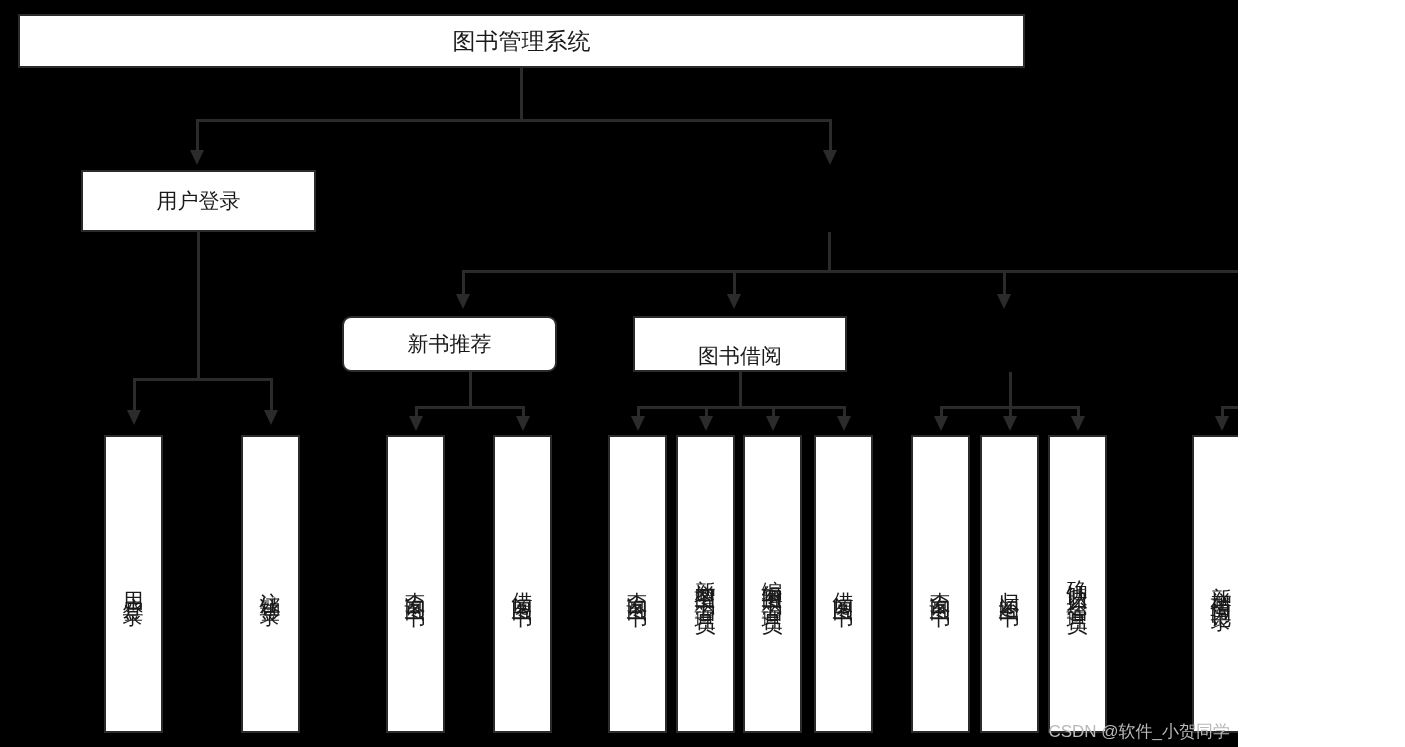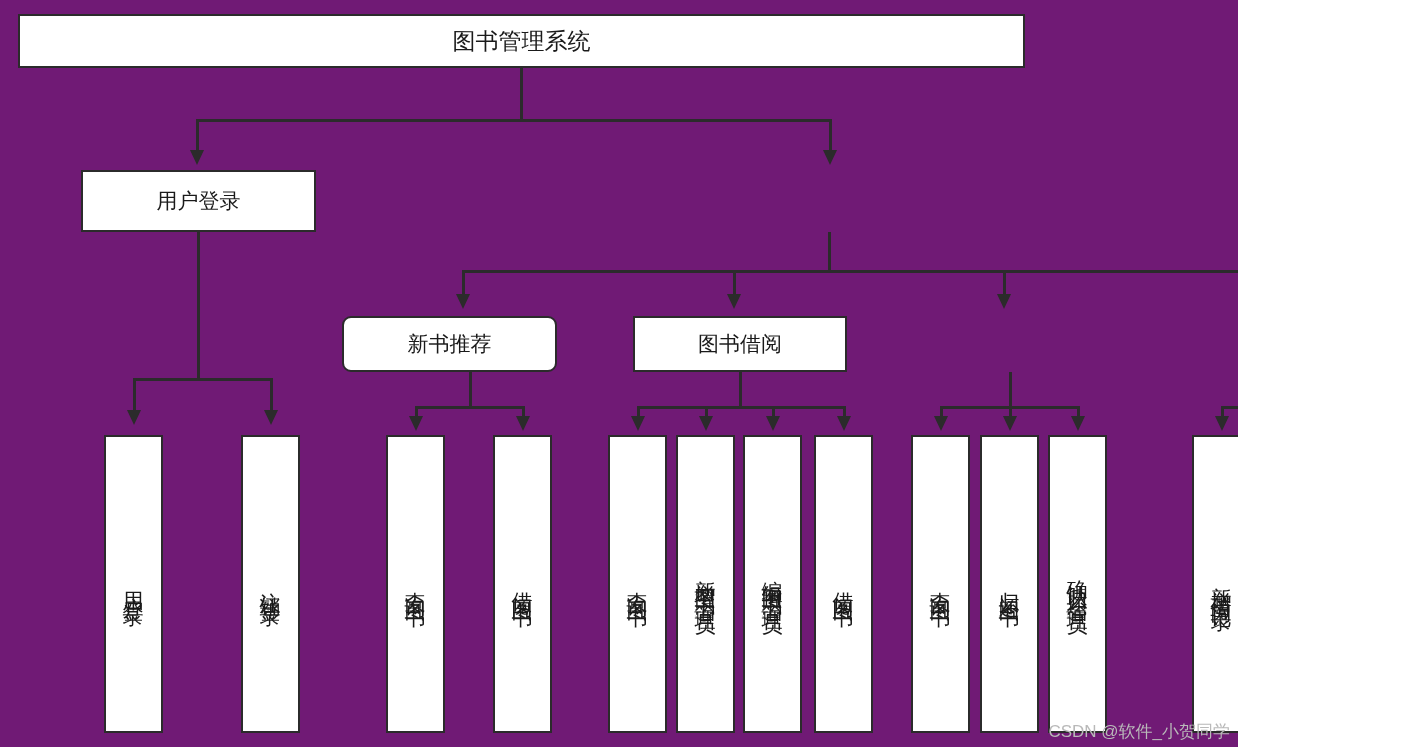--- a/index.html
+++ b/index.html
@@ -4,21 +4,21 @@
 <style>
   html,body{margin:0;padding:0;background:#ffffff;}
   body{
     font-family:"Liberation Sans","DejaVu Sans",sans-serif;
     -webkit-font-smoothing:antialiased;
   }
   #canvas{
     position:relative;
     width:1238px;
     height:747px;
-    background:#701a75;
+    background:#000000;
     overflow:hidden;
   }
   
   .node{
     position:absolute;
     box-sizing:border-box;
     border:2px solid #2b2b2b;
     background:#ffffff;
     color:#1a1a1a;
     display:flex;
@@ -107,21 +107,21 @@
   <div class="ln v" style="left:733px;top:270px;width:3px;height:27px;"></div>
   <div class="arrow" style="left:727px;top:294px;"></div>
   <div class="ln v" style="left:1003px;top:270px;width:3px;height:27px;"></div>
   <div class="arrow" style="left:997px;top:294px;"></div>
   <div class="ln v" style="left:1276px;top:270px;width:3px;height:27px;"></div>
   <div class="arrow" style="left:1270px;top:294px;"></div>
 
   <div class="node lvl3" style="left:342px;top:316px;width:215px;height:56px;border-radius:9px;">
     <span class="txt">新书推荐</span>
   </div>
-  <div class="node lvl3" style="left:633px;top:316px;width:214px;height:56px;">
+  <div class="node lvl3" style="left:633px;top:316px;width:214px;height:56px;align-items:flex-end;">
     <span class="txt">图书借阅</span>
   </div>
 
   <div class="ln v" style="left:469px;top:372px;width:3px;height:36px;"></div>
   <div class="ln h" style="left:415px;top:406px;width:110px;height:3px;"></div>
   <div class="ln v" style="left:415px;top:406px;width:3px;height:14px;"></div>
   <div class="arrow" style="left:409px;top:416px;"></div>
   <div class="ln v" style="left:522px;top:406px;width:3px;height:14px;"></div>
   <div class="arrow" style="left:516px;top:416px;"></div>
 

